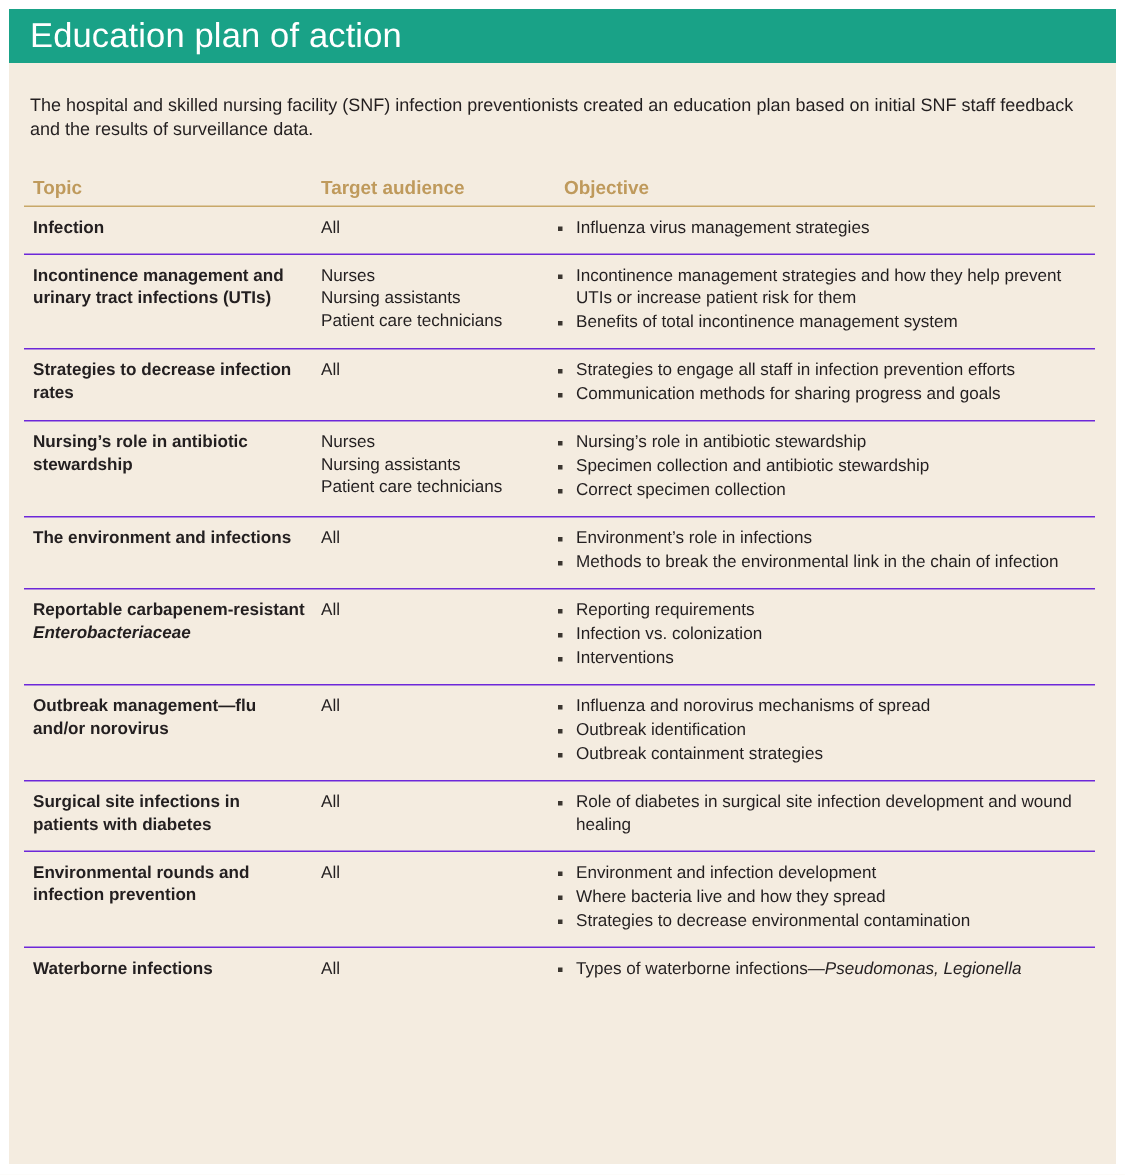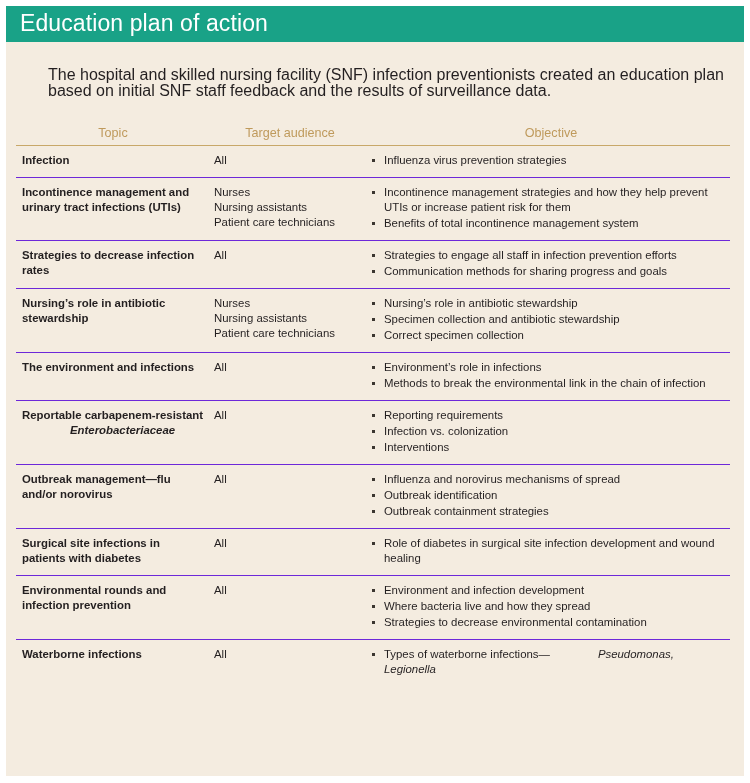--- a/index.html
+++ b/index.html
@@ -47,43 +47,42 @@
     font-weight: 400;
     letter-spacing: .1px;
     line-height: 1;
     position: relative;
     top: -1px;
   }
 
   
   .intro {
     color: #231f20;
-    font-size: 16px;
+    font-size: 12px;
     line-height: 15.5px;
     padding: 9px 14px 0 14px;
     max-width: 714px;
-    margin-left: 28px;
   }
 
   
   .tbl {
     margin: 0 14px 0 10px;
     border-collapse: collapse;
     width: 714px;
     table-layout: fixed;
   }
   .tbl col.c-topic     { width: 192px; }
   .tbl col.c-audience  { width: 162px; }
   .tbl col.c-objective { width: 360px; }
 
   .tbl thead th {
-    text-align: center;
+    text-align: left;
     color: #bf9a5c;
     font-size: 12.6px;
-    font-weight: 400;
+    font-weight: 700;
     padding: 12px 4px 5px 6px;
     border-bottom: 1.6px solid #c8a869;
     vertical-align: bottom;
   }
 
   .tbl tbody td {
     vertical-align: top;
     padding: 7px 4px 8px 6px;
     border-top: 1px solid #6d28d9;
     font-size: 11.4px;
@@ -115,21 +114,21 @@
   }
   ul.objlist li:before {
     content: "";
     position: absolute;
     left: 2px;
     top: 6px;
     width: 2.5px;
     height: 2.5px;
     background: #3b3630;
   }
-  .ital { font-style: italic; margin-left: 48px; }
+  .ital { font-style: italic; }
 
   .bottom-pad { height: 18px; }
 </style>
 </head>
 <body>
 
 <div id="page">
   <div class="panel">
 
     <div class="title-bar">
@@ -152,21 +151,21 @@
         </tr>
       </thead>
       <tbody id="tbody">
           <tr>
             <td class="topic">Infection</td>
             <td class="audience">
               <span class="aud-line">All</span>
             </td>
             <td class="objective">
               <ul class="objlist">
-                <li><span>Influenza virus prevention strategies</span></li>
+                <li><span>Influenza virus management strategies</span></li>
               </ul>
             </td>
           </tr>
           <tr>
             <td class="topic">Incontinence management and urinary tract infections (UTIs)</td>
             <td class="audience">
               <span class="aud-line">Nurses</span>
               <span class="aud-line">Nursing assistants</span>
               <span class="aud-line">Patient care technicians</span>
             </td>

